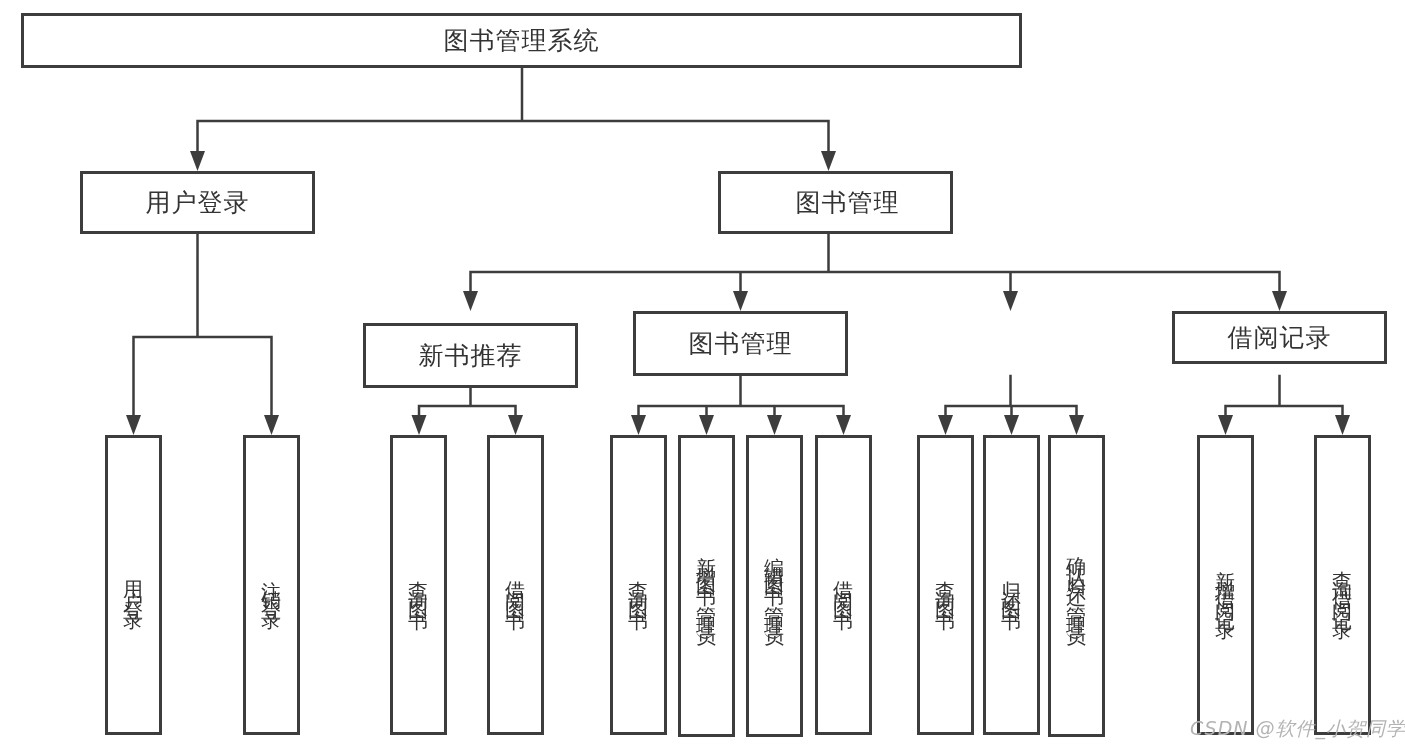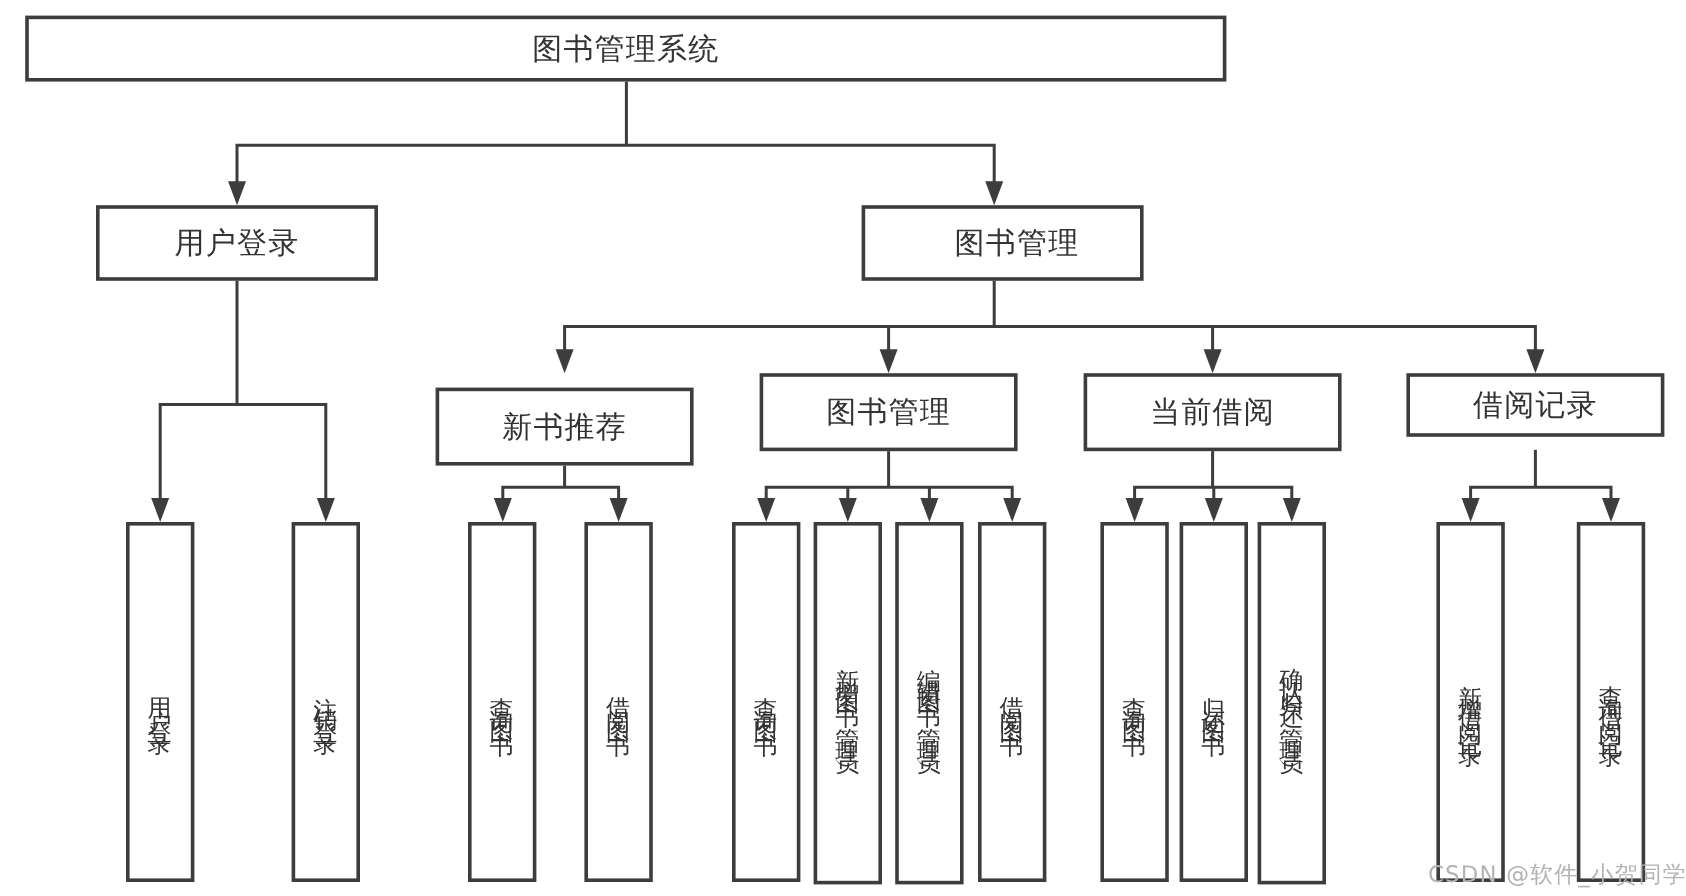--- a/index.html
+++ b/index.html
@@ -37,20 +37,21 @@
     letter-spacing:10px;
     line-height:1;
   }
   .watermark{
     position:absolute;
     z-index:5;
     font-size:19px;
     color:var(--wm);
     letter-spacing:1px;
     white-space:nowrap;
+    font-style:italic;
   }
 </style>
 </head>
 <body>
 
 <div id="canvas">
 
   <svg class="connectors" width="1405" height="747" viewBox="0 0 1405 747">
     <path d="M522,68 V121 M197.5,121 H828.5 M197.5,121 V152 M828.5,121 V152
              M197.5,234 V337 M133.5,337 H271.5 M133.5,337 V416 M271.5,337 V416
@@ -80,21 +81,20 @@
     <polygon points="1335,415 1350,415 1342.5,435"></polygon>
   </svg>
 
   <div class="node hnode" style="left:21px;top:13px;width:1001px;height:55px;">图书管理系统</div>
 
   <div class="node hnode" style="left:80px;top:171px;width:235px;height:63px;">用户登录</div>
   <div class="node hnode" style="left:718px;top:171px;width:235px;height:63px;padding-left:24px;">图书管理</div>
 
   <div class="node hnode" style="left:363px;top:311px;width:215px;height:65px;margin-top:12px;">新书推荐</div>
   <div class="node hnode" style="left:633px;top:311px;width:215px;height:65px;">图书管理</div>
-  <div class="node hnode" style="left:903px;top:311px;width:215px;height:65px;">当前借阅</div>
   <div class="node hnode" style="left:1172px;top:311px;width:215px;height:53px;">借阅记录</div>
 
   <div class="node leaf" style="left:105px;top:435px;width:57px;height:300px;">用户登录</div>
   <div class="node leaf" style="left:243px;top:435px;width:57px;height:300px;">注销登录</div>
 
   <div class="node leaf" style="left:390px;top:435px;width:57px;height:300px;">查询图书</div>
   <div class="node leaf" style="left:487px;top:435px;width:57px;height:300px;">借阅图书</div>
 
   <div class="node leaf" style="left:610px;top:435px;width:57px;height:300px;">查询图书</div>
   <div class="node leaf" style="left:678px;top:435px;width:57px;height:302px;">新增图书（管理员）</div>

